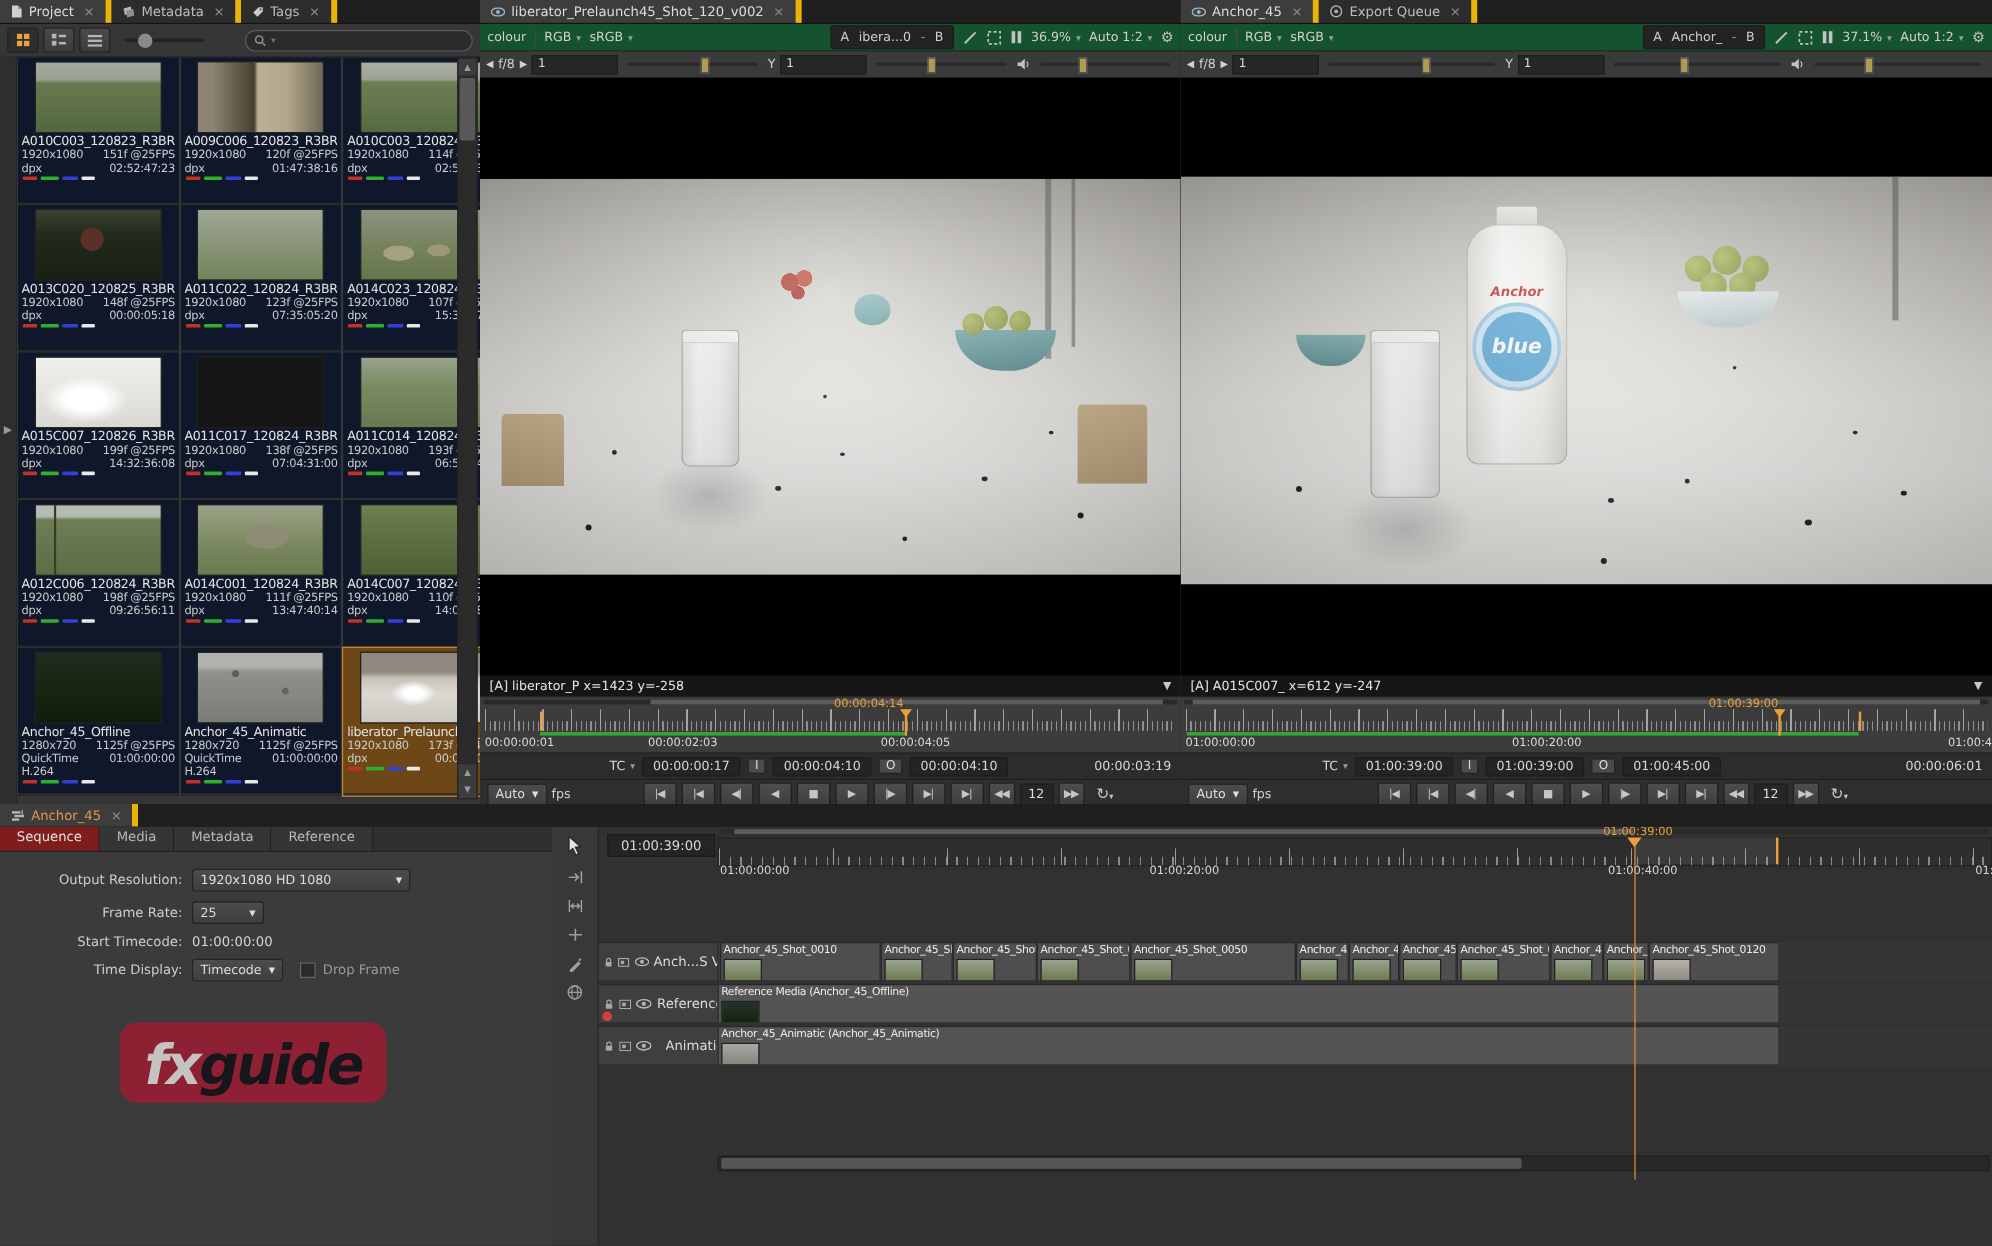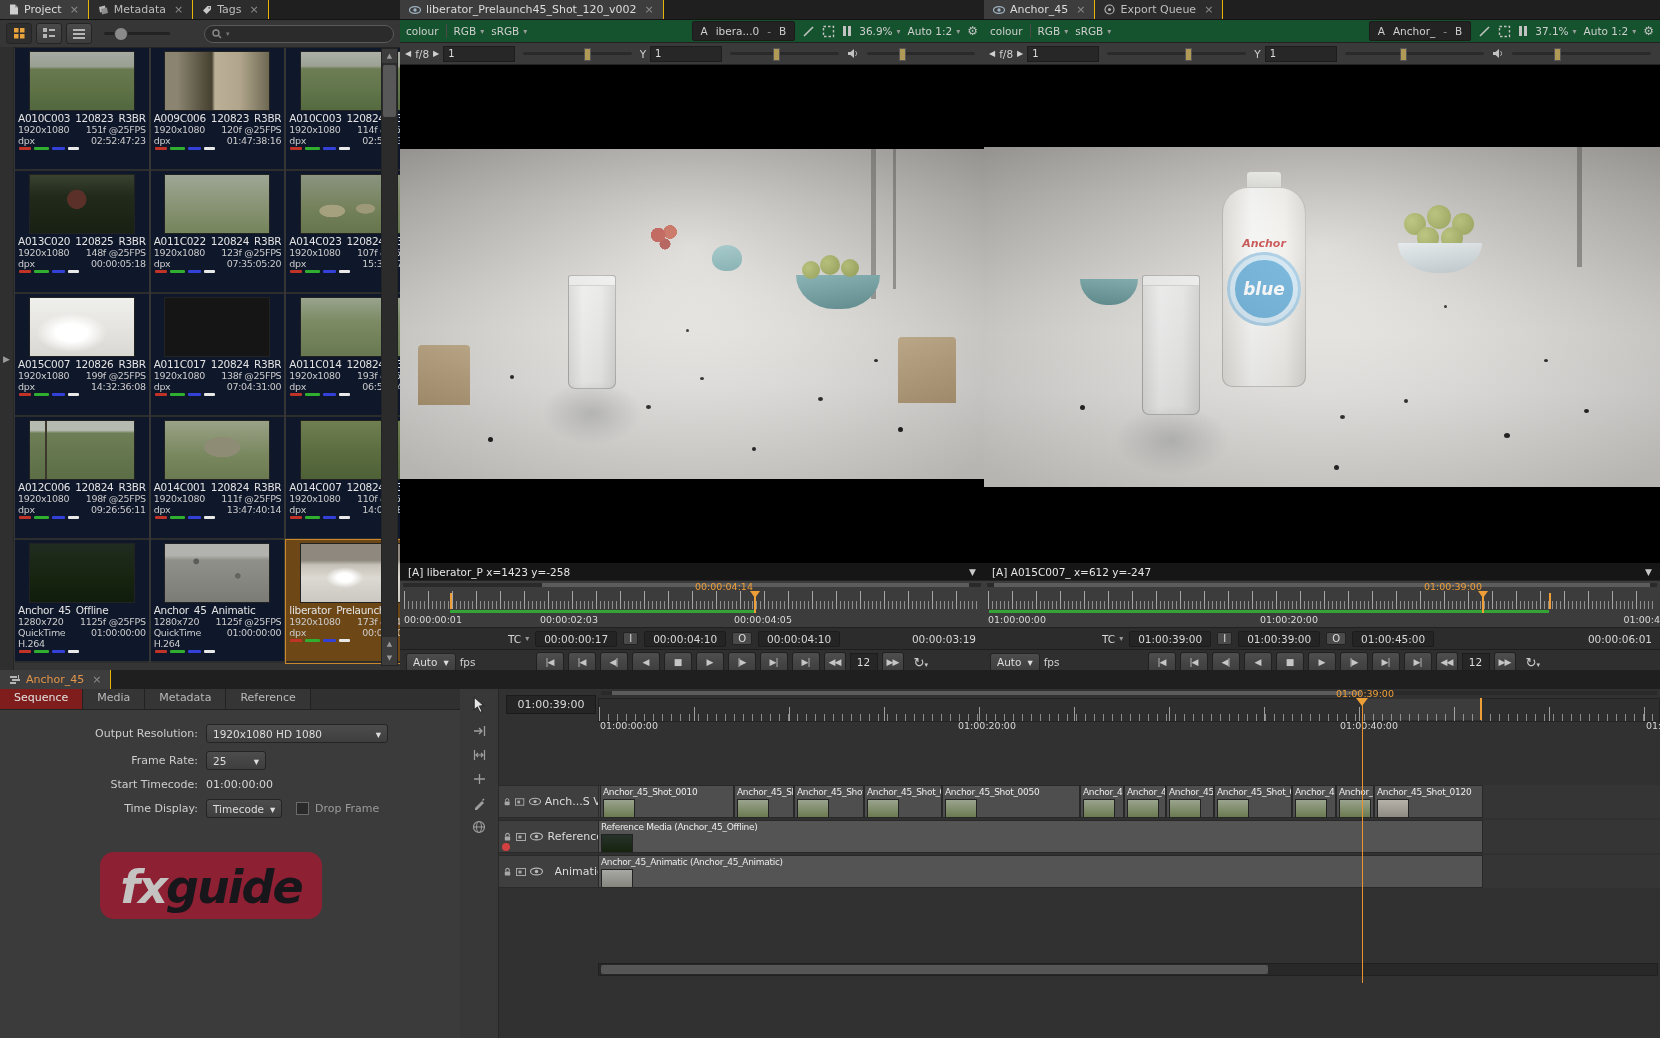--- a/index.html
+++ b/index.html
@@ -1,21 +1,21 @@
 <!DOCTYPE html>
 <html><head>
 <meta charset="utf-8">
 <style>
   html,body{margin:0;padding:0;background:#2e2e2e;width:1660px;height:1038px;overflow:hidden;
     font-family:"DejaVu Sans","Liberation Sans",sans-serif;-webkit-font-smoothing:antialiased;}
   #app{position:relative;width:1660px;height:1038px;background:#383838;font-size:11px;color:#c8c8c8;}
   .panel{position:absolute;overflow:hidden;}
   
   .tabstrip{height:19px;background:#1f1f1f;display:flex;align-items:stretch;border-bottom:1px solid #141414;}
-  .tab{display:flex;align-items:center;gap:5px;padding:0 9px;background:#2c2c2c;border-right:1px solid #eab308;
+  .tab{display:flex;align-items:center;gap:5px;padding:0 9px;background:#2c2c2c;border-right:5px solid #eab308;
        font-size:11px;color:#bdbdbd;white-space:nowrap;}
   .tab.active{background:#3d3d3d;color:#dcdcdc;}
   .tab .x{color:#8d8d8d;font-size:11px;margin-left:3px;}
   .tab svg{flex:none}
   .orangetxt{color:#e2954b !important;}
   
   #bin{left:0;top:0;width:400px;height:670px;background:#353535;border-right:1px solid #1a1a1a;}
   #bin .toolbar{height:27px;background:#363636;display:flex;align-items:center;padding:0 6px;gap:4px;border-bottom:1px solid #242424;}
   .viewbtn{width:24px;height:19px;border-radius:3px;background:linear-gradient(#4a4a4a,#3c3c3c);border:1px solid #242424;
            display:flex;align-items:center;justify-content:center;}
@@ -146,21 +146,21 @@
   .stepbox{width:26px;height:17px;background:#262626;border:1px solid #1c1c1c;color:#ddd;font-size:10.5px;
            display:flex;align-items:center;justify-content:center;}
   .loop{color:#c9c9c9;font-size:13px;margin-left:6px;}
   
   #btabs{left:0;top:670px;width:1660px;height:19px;}
   
   #seq{left:0;top:689px;width:460px;height:349px;background:#3b3b3b;border-right:1px solid #202020;}
   .subtabs{height:20px;background:#303030;display:flex;border-bottom:1px solid #222;}
   .subtab{padding:2px 14px;font-size:11px;color:#b9b9b9;background:#353535;border-right:1px solid #222;}
   .subtab.active{background:#7f1d1d;color:#e2e2e2;}
-  .fieldrow{display:flex;align-items:center;margin-top:8px;margin-left:46px;}
+  .fieldrow{display:flex;align-items:center;margin-top:8px;}
   .flabel{width:152px;text-align:right;color:#cdcdcd;font-size:11px;padding-right:8px;}
   .fvalue{color:#d6d6d6;font-size:11px;}
   .checkbox{width:11px;height:11px;background:#2a2a2a;border:1px solid #6a6a6a;margin:0 6px 0 14px;}
   .fxlogo{position:absolute;left:100px;top:163px;width:222px;height:58px;background:#8e2034;border-radius:14px;
           display:flex;align-items:flex-end;justify-content:center;padding-bottom:9px;
           font-style:italic;font-weight:bold;font-size:46px;letter-spacing:-2px;line-height:1;}
   .fxlogo .fx{color:#c5c2c2;}
   .fxlogo .gd{color:#17161b;}
   
   #tl{left:460px;top:689px;width:1200px;height:349px;background:#313131;}

